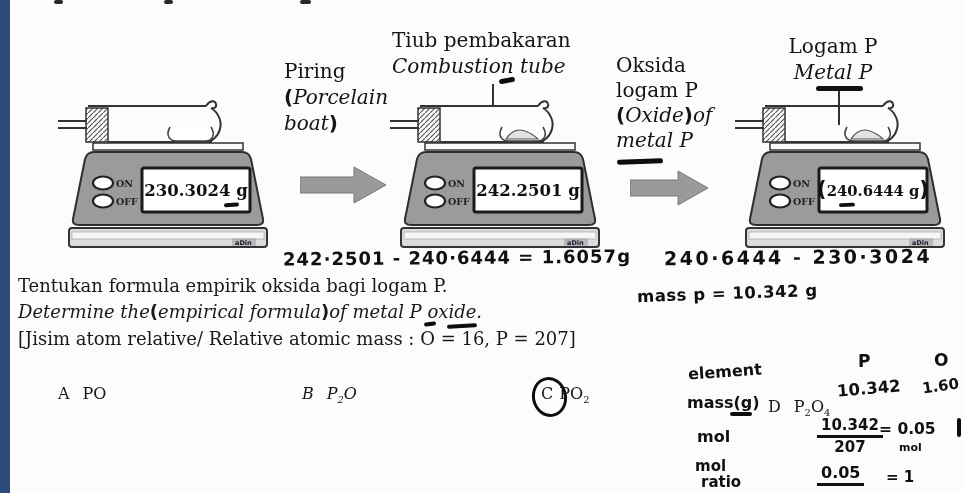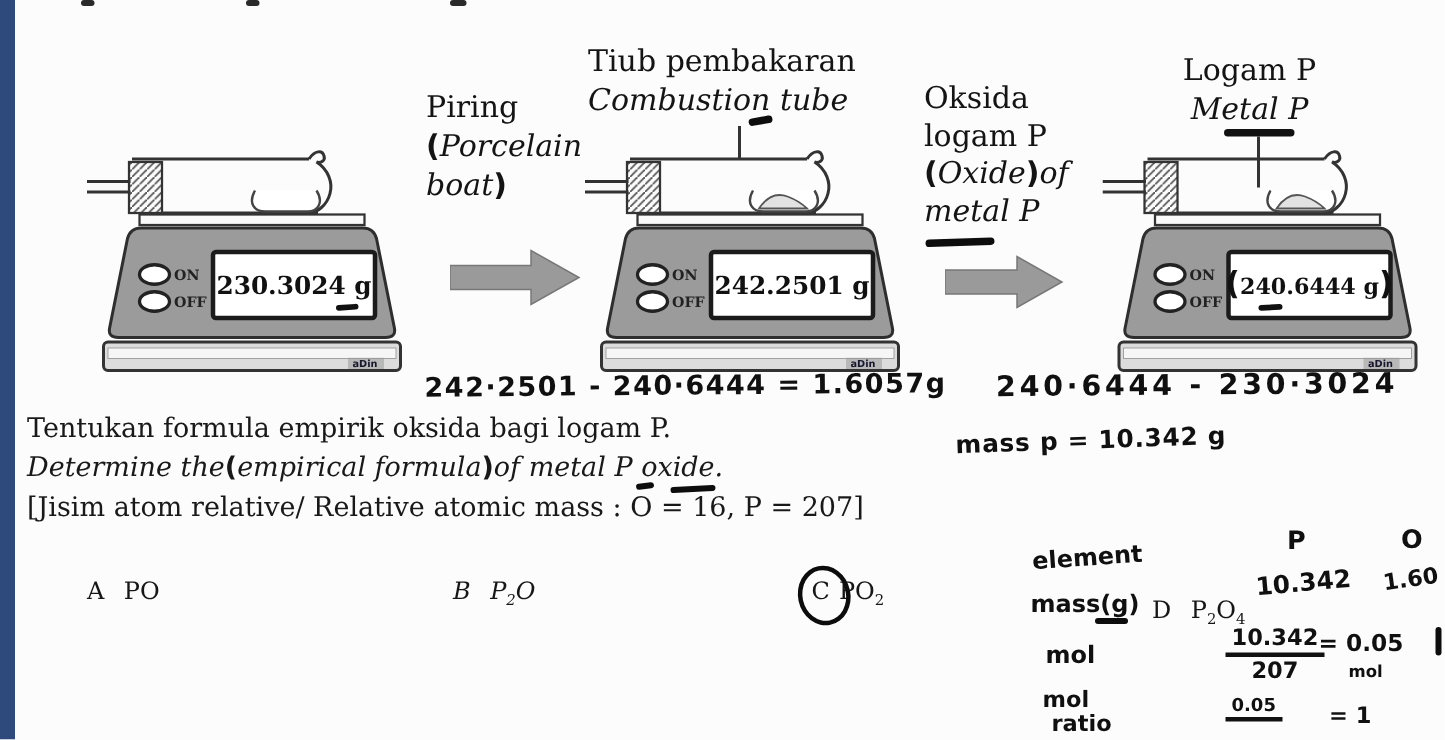--- a/index.html
+++ b/index.html
@@ -233,18 +233,18 @@
     <span class="num">10.342</span>
     <span class="den">207</span>
   </div>
   <div class="hw" style="left:879px; top:420px; font-size:15.5px;">= 0.05</div>
   <div class="hw" style="left:899px; top:441px; font-size:11px;">mol</div>
 
   <div class="hw" style="left:695px; top:458px; font-size:15px; line-height:16px;">
     <div>mol</div>
     <div style="padding-left:6px;">ratio</div>
   </div>
-  <div class="hw hfrac" style="left:817px; top:463px; font-size:12px;">
+  <div class="hw hfrac" style="left:817px; top:463px; font-size:16px;">
     <span class="num">0.05</span>
   </div>
   <div class="hw" style="left:886px; top:468px; font-size:15px;">= 1</div>
 
 </div>
 
 </body></html>

